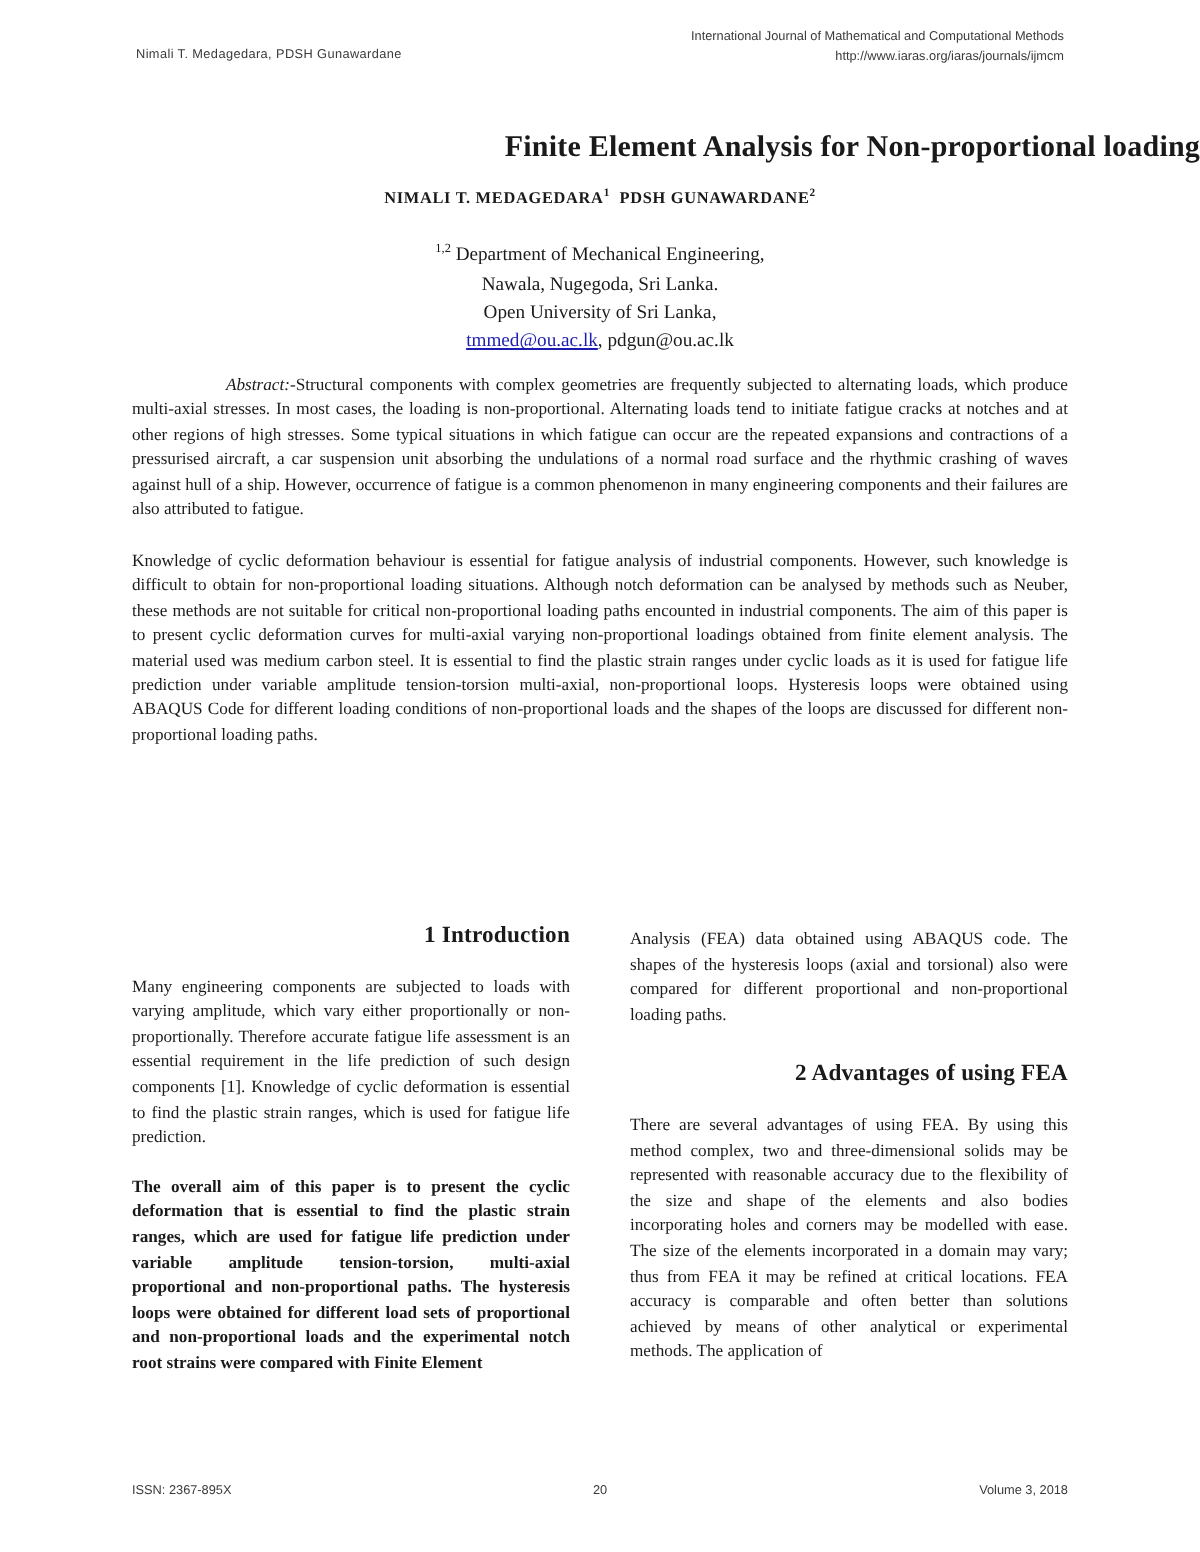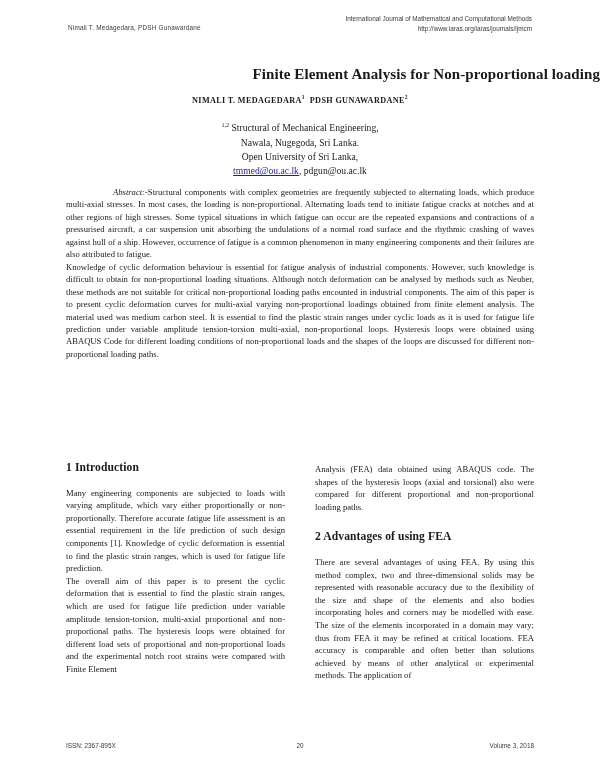--- a/index.html
+++ b/index.html
@@ -93,21 +93,21 @@
   .abstract {
     position: absolute;
     left: 66px;
     top: 186px;
     width: 468px;
     font-size: 8.6px;
     line-height: 12.45px;
     text-align: justify;
   }
   .abstract p { margin: 0; }
-  .abstract p + p { margin-top: 0; }
+  .abstract p + p { margin-top: 13px; }
   .abstract .lbl { font-style: italic; margin-left: 47px; }
   .keywords {
     position: absolute;
     left: 66px;
     top: 440px;
     width: 468px;
     font-size: 8.6px;
     line-height: 12.45px;
     font-style: italic;
   }
@@ -128,26 +128,26 @@
     line-height: 12.6px;
     text-align: justify;
   }
   .col-left  { left: 0; }
   .col-right { left: 249px; }
 
   .col h2 {
     margin: 0 0 12px 0;
     font-size: 11.6px;
     font-weight: bold;
-    text-align: left;
+    text-align: right;
     letter-spacing: .1px;
   }
   .col h2.spaced { margin-top: 18px; }
   .col p { margin: 0; }
-  .col p + p { margin-top: 0px; }
+  .col p + p { margin-top: 12px; font-weight: bold; }
   .col-right .first-para { margin-top: 1px; }
 
   
   .footer {
     position: absolute;
     left: 66px;
     bottom: 22px;
     width: 468px;
     height: 12px;
     font-family: "Liberation Sans", sans-serif;
@@ -169,21 +169,21 @@
       <div>International Journal of Mathematical and Computational Methods</div>
       <div>http://www.iaras.org/iaras/journals/ijmcm</div>
     </div>
   </div>
 
   <div class="title">Finite Element Analysis for Non-proportional loading</div>
 
   <div class="authors"><span>NIMALI T.  MEDAGEDARA</span><sup>1</sup>&nbsp;&nbsp;<span>PDSH GUNAWARDANE</span><sup>2</sup></div>
 
   <div class="affil">
-    <div><sup>1,2</sup>&nbsp;<span>Structural of Mechanical Engineering,</span></div>
+    <div><sup>1,2</sup>&nbsp;<span>Department of Mechanical Engineering,</span></div>
     <div>Nawala, Nugegoda, Sri Lanka.</div>
     <div>Open University of Sri Lanka,</div>
     <div class="emails"><a class="email-link" href="#">tmmed@ou.ac.lk</a><span>, </span><span>pdgun@ou.ac.lk</span></div>
   </div>
 
   <div class="abstract">
     <p><span class="lbl">Abstract:-</span><span>Structural components with complex geometries are frequently subjected to alternating loads, which produce multi-axial stresses. In most cases, the loading is non-proportional. Alternating loads tend to initiate fatigue cracks at notches and at other regions of high stresses. Some typical situations in which fatigue can occur are the repeated expansions and contractions of a pressurised aircraft, a car suspension unit absorbing the undulations of a normal road surface and the rhythmic crashing of waves against hull of a ship. However, occurrence of fatigue is a common phenomenon in many engineering components and their failures are also attributed to fatigue.</span></p>
     <p>Knowledge of cyclic deformation behaviour is essential for fatigue analysis of industrial components. However, such knowledge is difficult to obtain for non-proportional loading situations. Although notch deformation can be analysed by methods such as Neuber, these methods are not suitable for critical non-proportional loading paths encounted in industrial components. The aim of this paper is to present cyclic deformation curves for multi-axial varying non-proportional loadings obtained from finite element analysis. The material used was medium carbon steel. It is essential to find the plastic strain ranges under cyclic loads as it is used for fatigue life prediction under variable amplitude tension-torsion multi-axial, non-proportional loops. Hysteresis loops were obtained using ABAQUS Code for different loading conditions of non-proportional loads and the shapes of the loops are discussed for different non-proportional loading paths.</p>
   </div>
 

